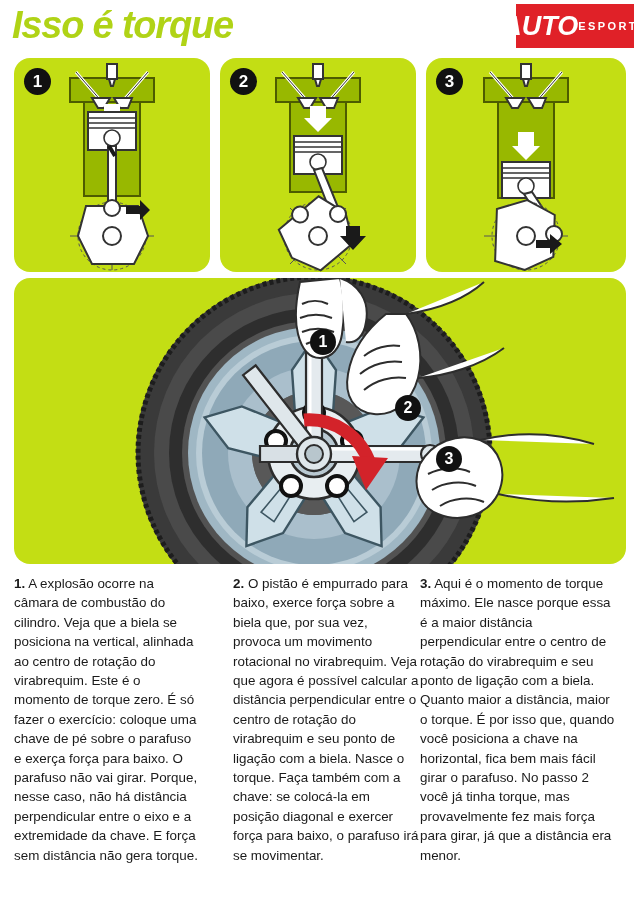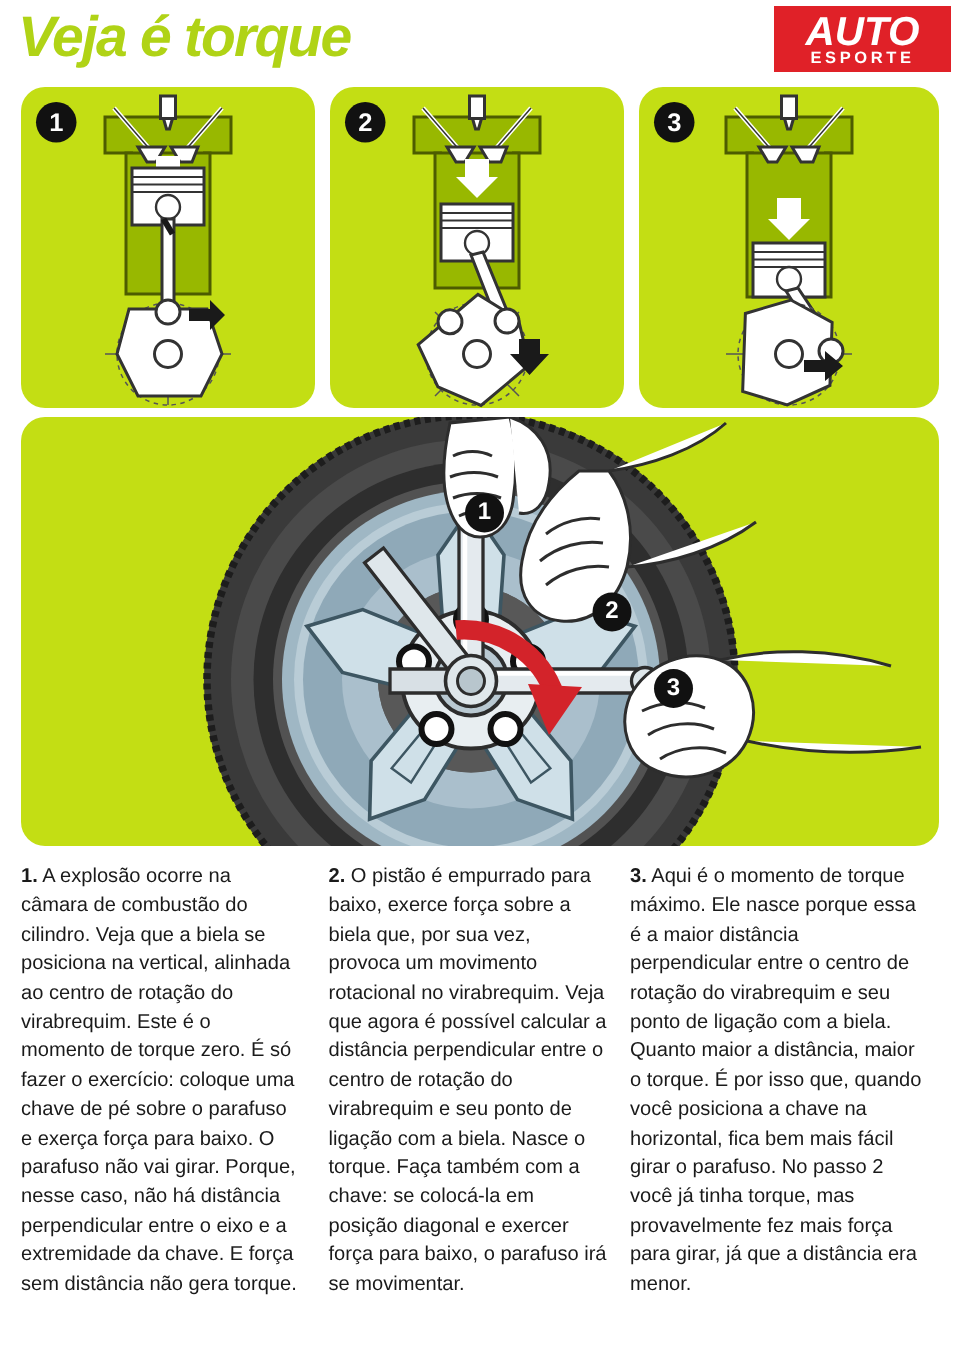--- a/index.html
+++ b/index.html
@@ -11,21 +11,21 @@
   
   #header{position:absolute;left:0;top:0;width:640px;height:52px;}
   #title{
     position:absolute;left:12px;top:2px;
     font-size:38px;font-weight:bold;font-style:italic;
     letter-spacing:-1.2px;line-height:46px;
     color:#b0d316;white-space:nowrap;
   }
   #logo{
     position:absolute;right:6px;top:4px;width:118px;height:44px;
-    background:#e02128;display:flex;flex-direction:column;
+    background:#e02128;display:flex;
     align-items:center;justify-content:center;
   }
   #logo .auto{
     color:#ffffff;font-size:27px;font-weight:bold;font-style:italic;
     letter-spacing:0px;line-height:26px;
   }
   #logo .esporte{
     color:#ffffff;font-size:11px;font-weight:bold;
     letter-spacing:2.4px;line-height:12px;margin-top:-1px;
   }
@@ -52,29 +52,29 @@
   #callout2{left:395px;top:395px;}
   #callout3{left:436px;top:446px;}
   
   #columns{position:absolute;left:0;top:574px;width:640px;height:335px;}
   .col{
     position:absolute;top:0;width:186px;
     font-size:13.4px;line-height:19.4px;color:#1a1a1a;
     text-align:left;
   }
   #col1{left:14px;}
-  #col2{left:219px;}
+  #col2{left:233px;}
   #col3{left:420px;width:196px;}
   .col b{font-weight:bold;}
 </style>
 </head>
 <body>
 
 <div id="header">
-  <div id="title">Veja é torque</div>
+  <div id="title">Isso é torque</div>
   <div id="logo">
     <div class="auto">AUTO</div>
     <div class="esporte">ESPORTE</div>
   </div>
 </div>
 
 <div class="panel" id="panel1">
   <div class="badge">1</div>
   <svg width="196" height="214" viewBox="0 0 196 214">
     <g stroke="#2b2b00" stroke-width="2" fill="none">

